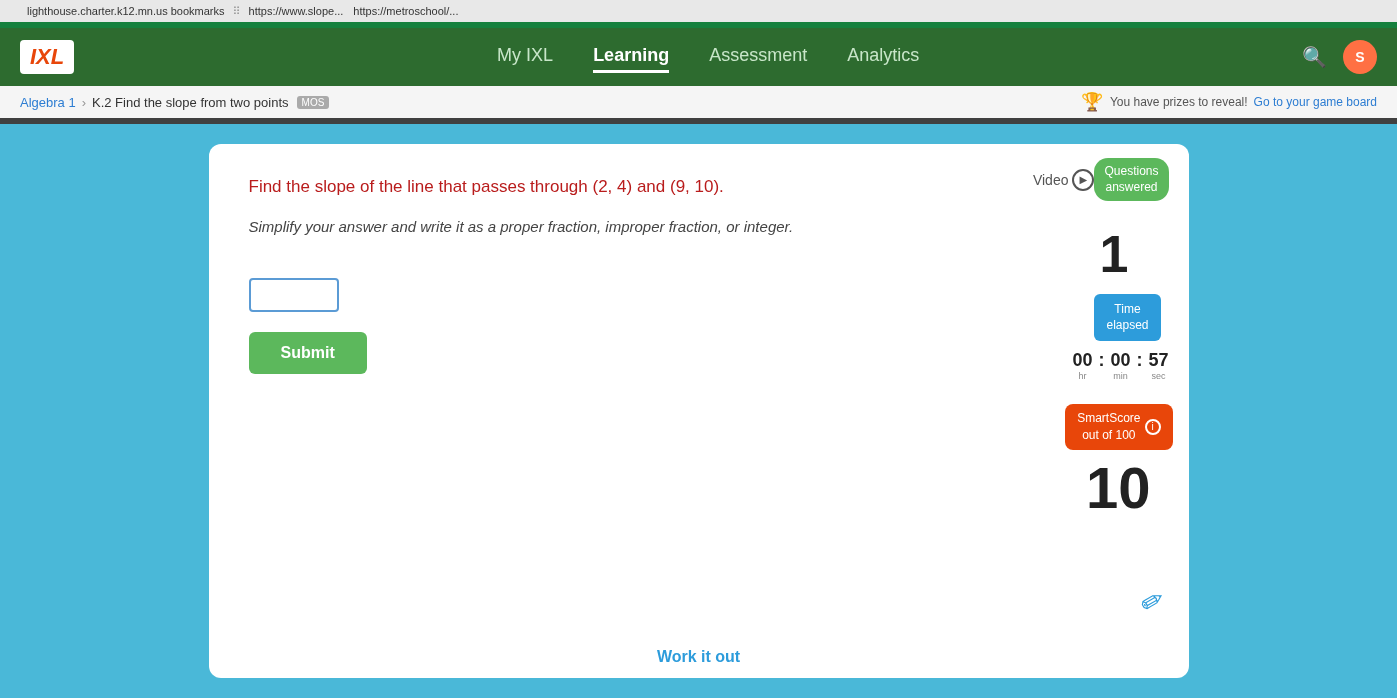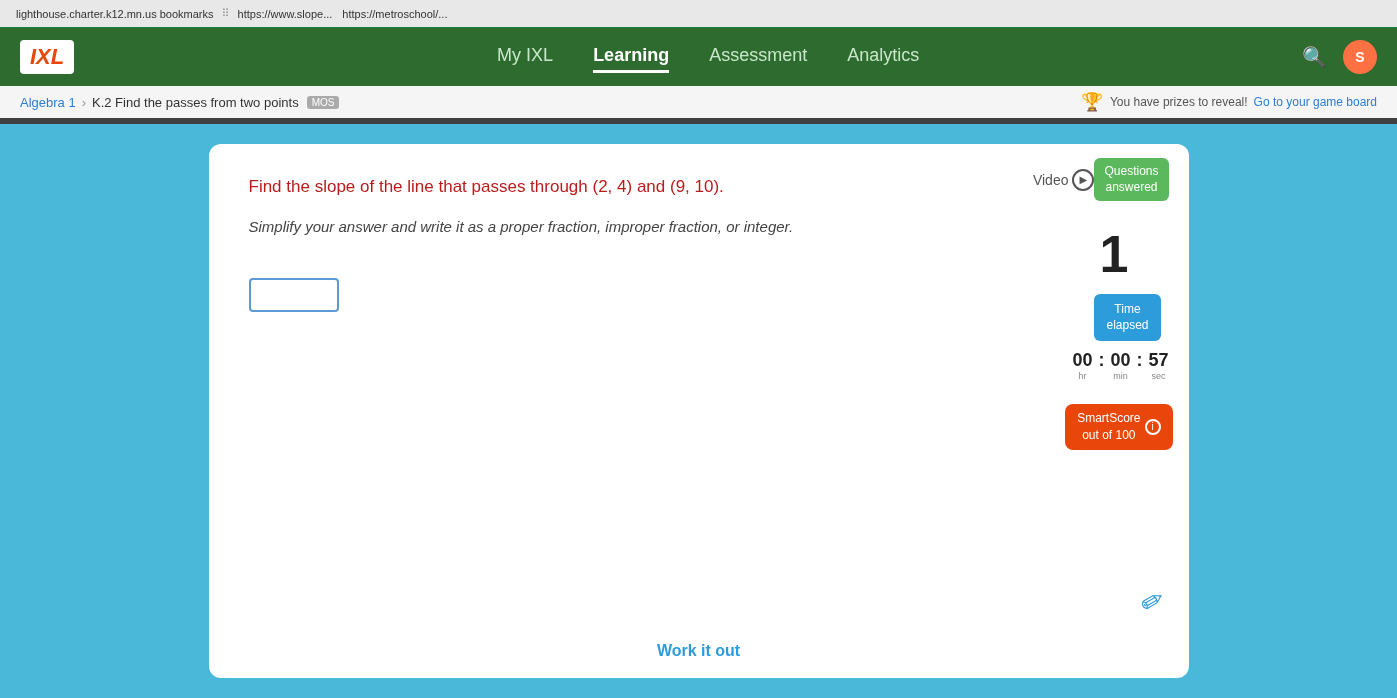--- a/index.html
+++ b/index.html
@@ -4,24 +4,24 @@
   <style>
     * { margin: 0; padding: 0; box-sizing: border-box; }
     body { font-family: Arial, sans-serif; background: #4ab8d8; width: 1397px; height: 698px; overflow: hidden; }
 
     
     .browser-bar {
       background: #e8e8e8;
       height: 28px;
       display: flex;
       align-items: center;
-      padding: 0 16px;
+      padding: 0 27px;
       font-size: 11px;
       color: #333;
-      border-bottom: 1px solid #15803d;
+      border-bottom: 6px solid #15803d;
     }
     .browser-bar-sep { color: #999; margin: 0 8px; }
 
     
     .navbar {
       background: #2d6b2f;
       height: 58px;
       display: flex;
       align-items: center;
       padding: 0 20px;
@@ -162,21 +162,21 @@
       border: none;
       border-radius: 6px;
       padding: 12px 32px;
       font-size: 16px;
       font-weight: bold;
       cursor: pointer;
     }
 
     .work-it-out {
       position: absolute;
-      bottom: 18px;
+      bottom: 12px;
       left: 50%;
       transform: translateX(-50%);
       color: #2d9cdb;
       font-size: 16px;
       font-weight: bold;
       cursor: pointer;
       text-align: center;
     }
 
     
@@ -201,21 +201,21 @@
       border: 2px solid #555;
       border-radius: 50%;
       display: flex;
       align-items: center;
       justify-content: center;
       font-size: 10px;
     }
     .questions-answered-btn {
       background: #5cb85c;
       color: #fff;
-      border-radius: 6px;
+      border-radius: 14px;
       padding: 6px 10px;
       font-size: 12px;
       text-align: center;
       cursor: pointer;
       line-height: 1.3;
     }
 
     .questions-count {
       position: absolute;
       top: 80px;
@@ -333,21 +333,21 @@
   </div>
   <div class="nav-right">
     <span class="search-icon-btn">🔍</span>
     <div class="user-avatar">S</div>
   </div>
 </nav>
 
 <div class="breadcrumb-bar">
   <a class="breadcrumb-link">Algebra 1</a>
   <span class="breadcrumb-sep">›</span>
-  <span class="breadcrumb-current">K.2 Find the passes from two points</span>
+  <span class="breadcrumb-current">K.2 Find the slope from two points</span>
   <span class="breadcrumb-badge">MOS</span>
   <div class="prize-notice">
     <span class="prize-icon">🏆</span>
     <span>You have prizes to reveal!</span>
     <a class="prize-link">Go to your game board</a>
   </div>
 </div>
 
 <div class="main-area">
   <div class="question-card">
@@ -389,27 +389,29 @@
       </div>
     </div>
 
     
     <div class="smartscore-btn">
       <span>SmartScore<br>out of 100</span>
       <div class="smartscore-info">i</div>
     </div>
 
     
+    <div class="score-value">10</div>
 
     
     <div class="pencil-icon">✏</div>
 
     
     <p class="question-text">Find the slope of the line that passes through (2, 4) and (9, 10).</p>
     <p class="question-subtext">Simplify your answer and write it as a proper fraction, improper fraction, or integer.</p>
 
     <input class="answer-input" type="text" placeholder="" style="">
 
+    <button class="submit-btn">Submit</button>
 
     
     <div class="work-it-out">Work it out</div>
   </div>
 </div>
 
 </body></html>

